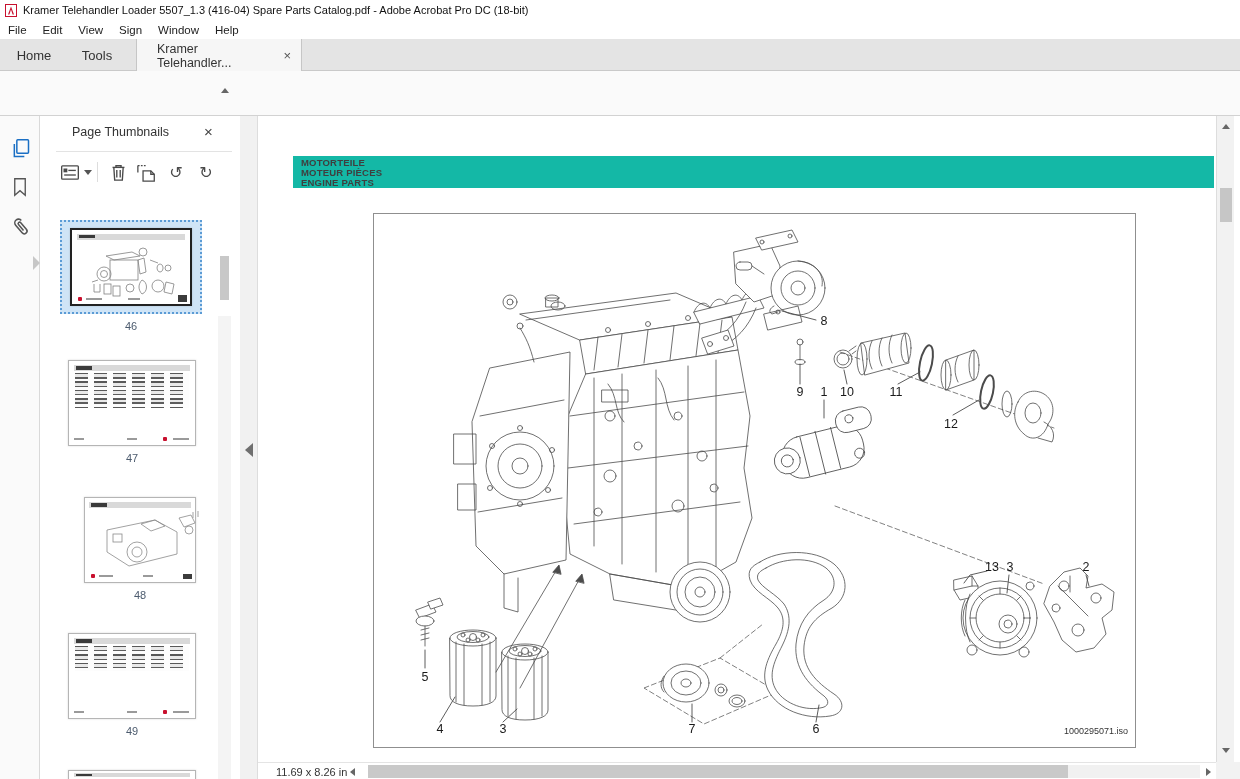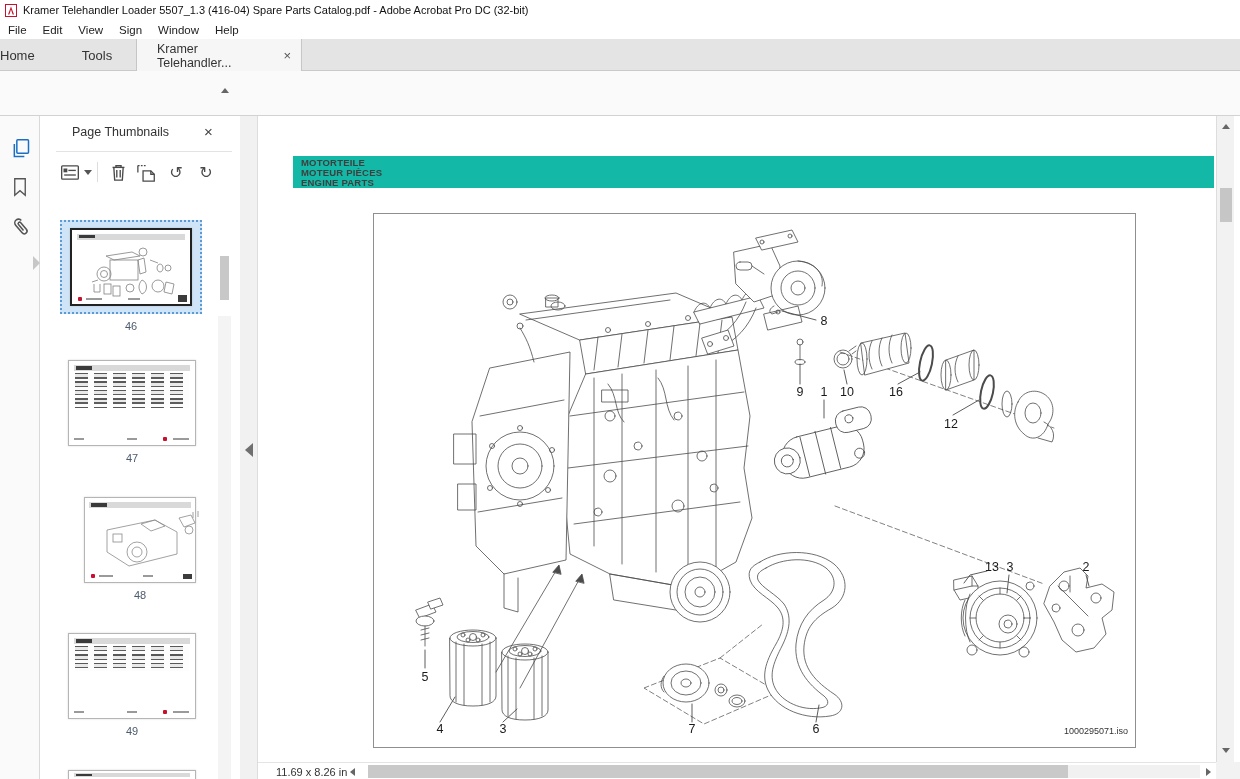--- a/index.html
+++ b/index.html
@@ -11,21 +11,21 @@
   
   .titlebar{left:0;top:0;width:1240px;height:20px;background:#fff;display:flex;align-items:center;}
   .title-text{font-size:11px;color:#111;margin-left:6px;white-space:nowrap;}
   .appicon{width:12px;height:13px;margin-left:5px;}
   .menubar{left:0;top:20px;width:1072px;height:19px;background:#fff;display:flex;align-items:center;}
   .menu-item{font-size:11.5px;color:#222;padding:0 8px;cursor:default;}
 
   
   .tabbar{left:0;top:39px;width:1240px;height:32px;background:#e4e4e4;border-bottom:1px solid #c9c9c9;}
   .tab{position:absolute;top:0;height:32px;display:flex;align-items:center;font-size:13px;color:#333;}
-  .tab-home{left:0;width:68px;}
+  .tab-home{left:0;width:68px;justify-content:center;}
   .tab-tools{left:68px;width:58px;justify-content:center;}
   .tab-doc{left:136px;width:166px;background:#f6f6f6;border-left:1px solid #c6c6c6;border-right:1px solid #c6c6c6;
            height:33px;font-size:12.5px;justify-content:space-between;padding:0 10px 0 20px;}
   .tab-close{font-size:13px;color:#555;margin-left:8px;}
 
   
   .toolbar{left:0;top:71px;width:1240px;height:45px;background:#fafafa;border-bottom:1px solid #d2d2d2;}
   .tbtn{position:absolute;top:82px;width:22px;height:22px;display:flex;align-items:center;justify-content:center;color:#404040;}
   .tbtn svg{display:block;}
   .tsep{position:absolute;top:80px;width:1px;height:26px;background:#d8d8d8;}
@@ -99,21 +99,21 @@
 </head>
 <body>
 
 <div class="app">
 
   <div class="abs titlebar">
     <svg class="appicon" viewBox="0 0 12 13">
       <rect x="0.5" y="0.5" width="11" height="12" fill="#fff" stroke="#c8102e"></rect>
       <path d="M6,2.5 L9,10.5 L7.6,10.5 L6,5.6 L4.4,10.5 L3,10.5 Z" fill="#c8102e"></path>
     </svg>
-    <span class="title-text">Kramer Telehandler Loader 5507_1.3 (416-04) Spare Parts Catalog.pdf - Adobe Acrobat Pro DC (32-bit)</span>
+    <span class="title-text">Kramer Telehandler Loader 5507_1.3 (416-04) Spare Parts Catalog.pdf - Adobe Acrobat Pro DC (18-bit)</span>
   </div>
 
   <div class="abs menubar">
     <span class="menu-item">File</span>
     <span class="menu-item">Edit</span>
     <span class="menu-item">View</span>
     <span class="menu-item">Sign</span>
     <span class="menu-item">Window</span>
     <span class="menu-item">Help</span>
   </div>
@@ -633,21 +633,21 @@
         <path d="M245,606 L259,593"></path>
         <path d="M434,606 L434,588"></path>
         <path d="M558,606 L561,589"></path>
       </g>
     </svg>
 
     <div class="callout" style="left:566px;top:205px;">8</div>
     <div class="callout" style="left:542px;top:276px;">9</div>
     <div class="callout" style="left:566px;top:276px;">1</div>
     <div class="callout" style="left:589px;top:276px;">10</div>
-    <div class="callout" style="left:638px;top:276px;">16</div>
+    <div class="callout" style="left:638px;top:276px;">11</div>
     <div class="callout" style="left:693px;top:308px;">12</div>
     <div class="callout" style="left:734px;top:451px;">13</div>
     <div class="callout" style="left:752px;top:451px;">3</div>
     <div class="callout" style="left:828px;top:451px;">2</div>
     <div class="callout" style="left:167px;top:561px;">5</div>
     <div class="callout" style="left:182px;top:613px;">4</div>
     <div class="callout" style="left:245px;top:613px;">3</div>
     <div class="callout" style="left:434px;top:613px;">7</div>
     <div class="callout" style="left:558px;top:613px;">6</div>
 

